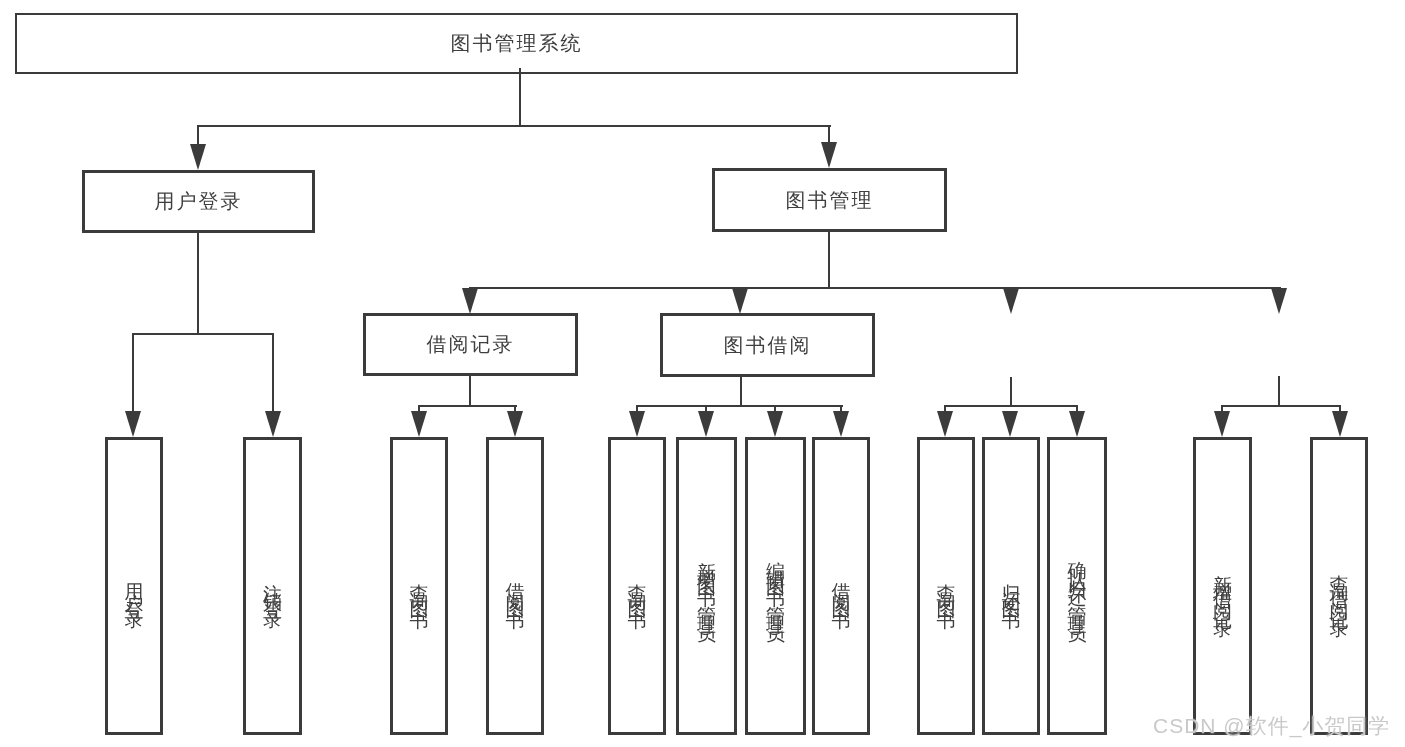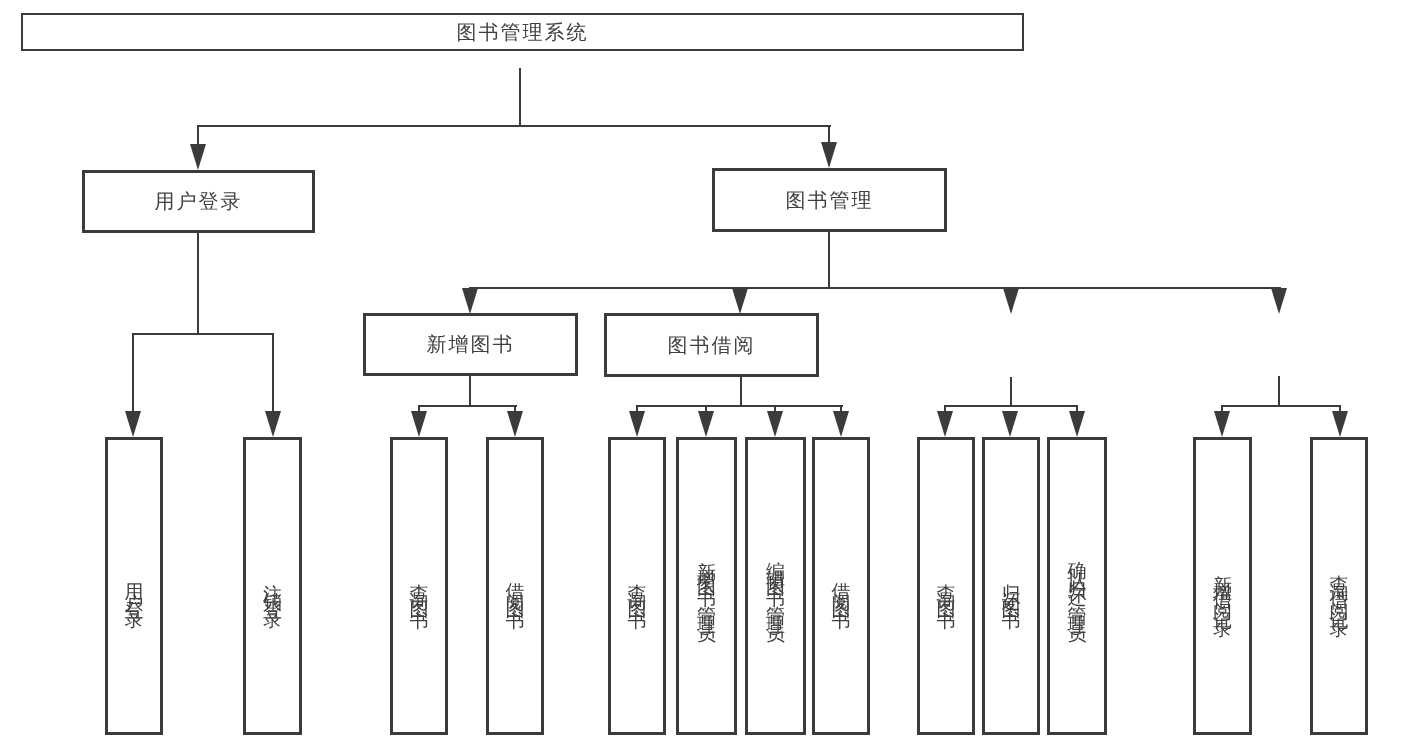--- a/index.html
+++ b/index.html
@@ -57,21 +57,21 @@
     white-space:nowrap;
     text-shadow:0 0 2px #fff;
     z-index:5;
   }
 </style>
 </head>
 <body>
 
 <div class="canvas">
 
-  <div class="node root" style="left:21px;top:13px;width:1003px;height:38px">
+  <div class="node root" style="left:15px;top:13px;width:1003px;height:61px">
     <span>图书管理系统</span>
   </div>
 
   <div class="line" style="left:519px;top:68px;width:2px;height:58px"></div>
   <div class="line" style="left:197px;top:125px;width:634px;height:2px"></div>
   <div class="line" style="left:197px;top:127px;width:2px;height:22px"></div>
   <div class="line" style="left:828px;top:127px;width:2px;height:22px"></div>
   <div class="arrow" style="left:190px;top:144px"></div>
   <div class="arrow" style="left:821px;top:142px"></div>
 
@@ -90,23 +90,23 @@
   <div class="arrow" style="left:265px;top:411px"></div>
 
   <div class="line" style="left:828px;top:232px;width:2px;height:56px"></div>
   <div class="line" style="left:469px;top:287px;width:812px;height:2px"></div>
   <div class="arrow" style="left:462px;top:288px"></div>
   <div class="arrow" style="left:732px;top:288px"></div>
   <div class="arrow" style="left:1003px;top:288px"></div>
   <div class="arrow" style="left:1271px;top:288px"></div>
 
   <div class="node" style="left:363px;top:313px;width:215px;height:63px">
-    <span>新增图书</span>
+    <span>借阅记录</span>
   </div>
-  <div class="node" style="left:604px;top:313px;width:215px;height:64px">
+  <div class="node" style="left:660px;top:313px;width:215px;height:64px">
     <span>图书借阅</span>
   </div>
 
   <div class="line" style="left:469px;top:376px;width:2px;height:30px"></div>
   <div class="line" style="left:418px;top:405px;width:99px;height:2px"></div>
   <div class="line" style="left:418px;top:407px;width:2px;height:8px"></div>
   <div class="line" style="left:514px;top:407px;width:2px;height:8px"></div>
   <div class="arrow" style="left:411px;top:411px"></div>
   <div class="arrow" style="left:507px;top:411px"></div>
 
@@ -173,14 +173,15 @@
     <span>确认归还（管理员）</span>
   </div>
 
   <div class="node vnode" style="left:1193px;top:437px;width:59px;height:298px">
     <span>新增借阅记录</span>
   </div>
   <div class="node vnode" style="left:1310px;top:437px;width:58px;height:298px">
     <span>查询借阅记录</span>
   </div>
 
+  <div class="watermark">CSDN @软件_小贺同学</div>
 
 </div>
 
 </body></html>

